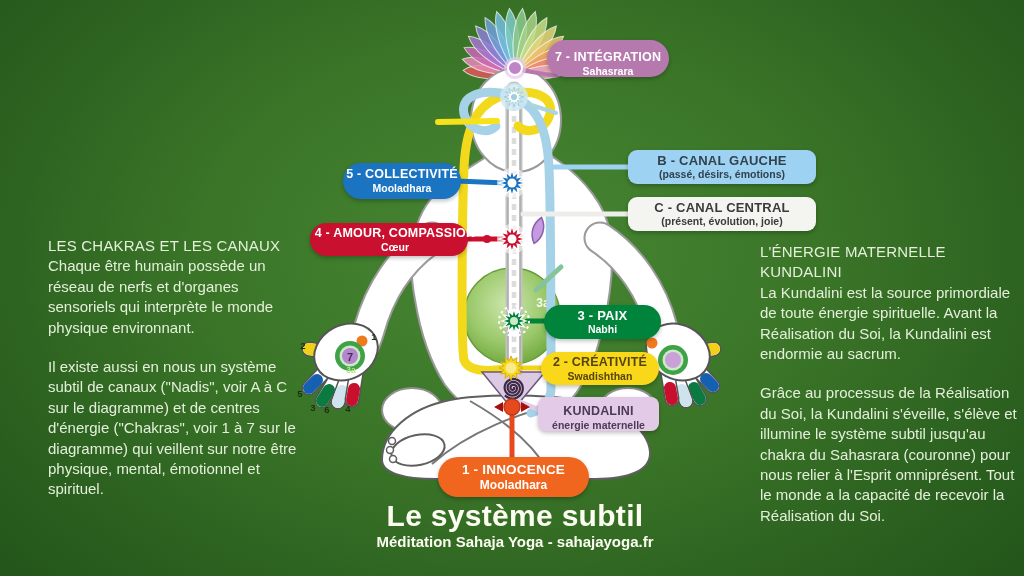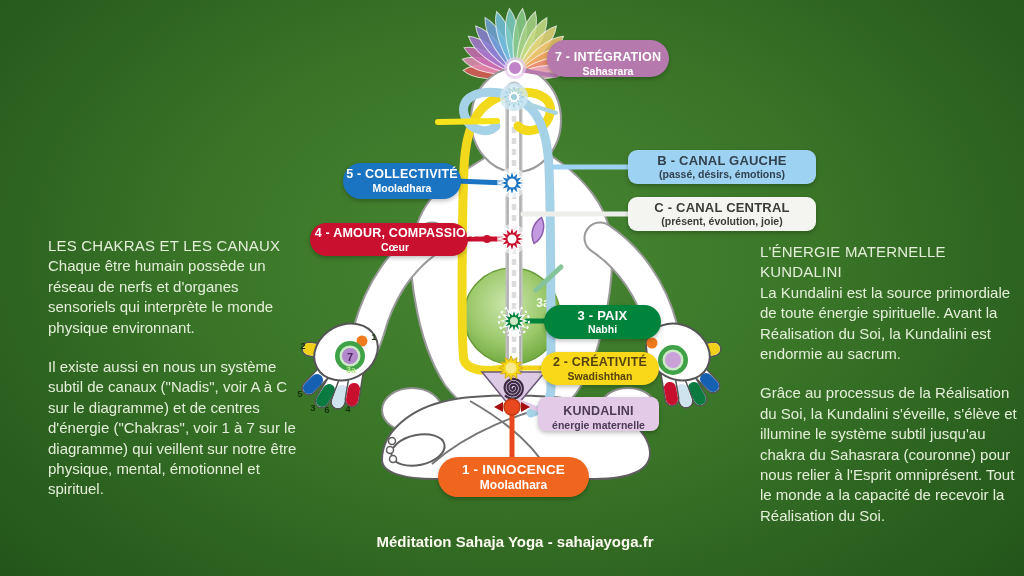--- a/index.html
+++ b/index.html
@@ -279,14 +279,15 @@
     <div class="ph">LES CHAKRAS ET LES CANAUX</div>
     <p>Chaque être humain possède un réseau de nerfs et d'organes sensoriels qui interprète le monde physique environnant.</p>
     <p>Il existe aussi en nous un système subtil de canaux ("Nadis", voir A à C sur le diagramme) et de centres d'énergie ("Chakras", voir 1 à 7 sur le diagramme) qui veillent sur notre être physique, mental, émotionnel et spirituel.</p>
   </div>
   <div class="panel" id="right-panel">
     <div class="ph">L'ÉNERGIE MATERNELLE KUNDALINI</div>
     <p>La Kundalini est la source primordiale de toute énergie spirituelle. Avant la Réalisation du Soi, la Kundalini est endormie au sacrum.</p>
     <p>Grâce au processus de la Réalisation du Soi, la Kundalini s'éveille, s'élève et illumine le système subtil jusqu'au chakra du Sahasrara (couronne) pour nous relier à l'Esprit omniprésent. Tout le monde a la capacité de recevoir la Réalisation du Soi.</p>
   </div>
 
+  <div id="title">Le système subtil</div>
   <div id="subtitle">Méditation Sahaja Yoga - sahajayoga.fr</div>
 </div>
 
 </body></html>

